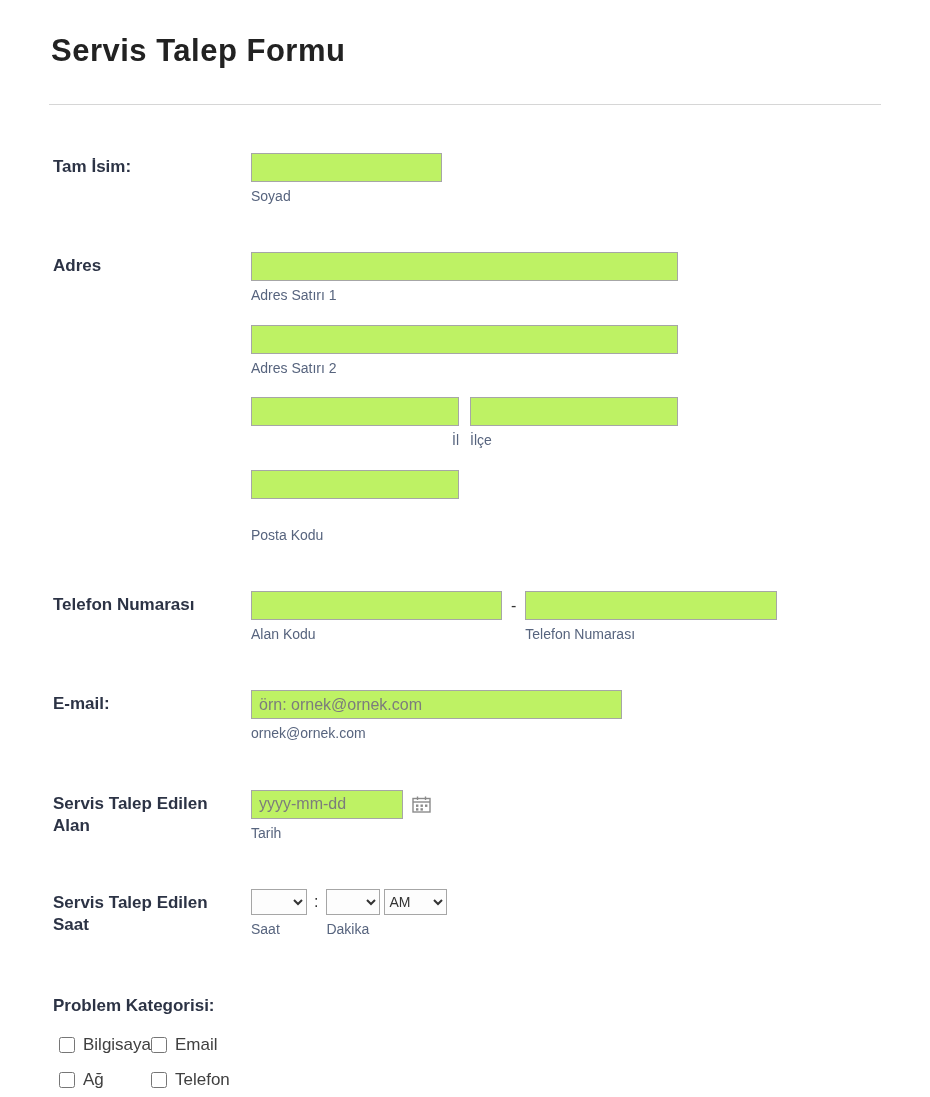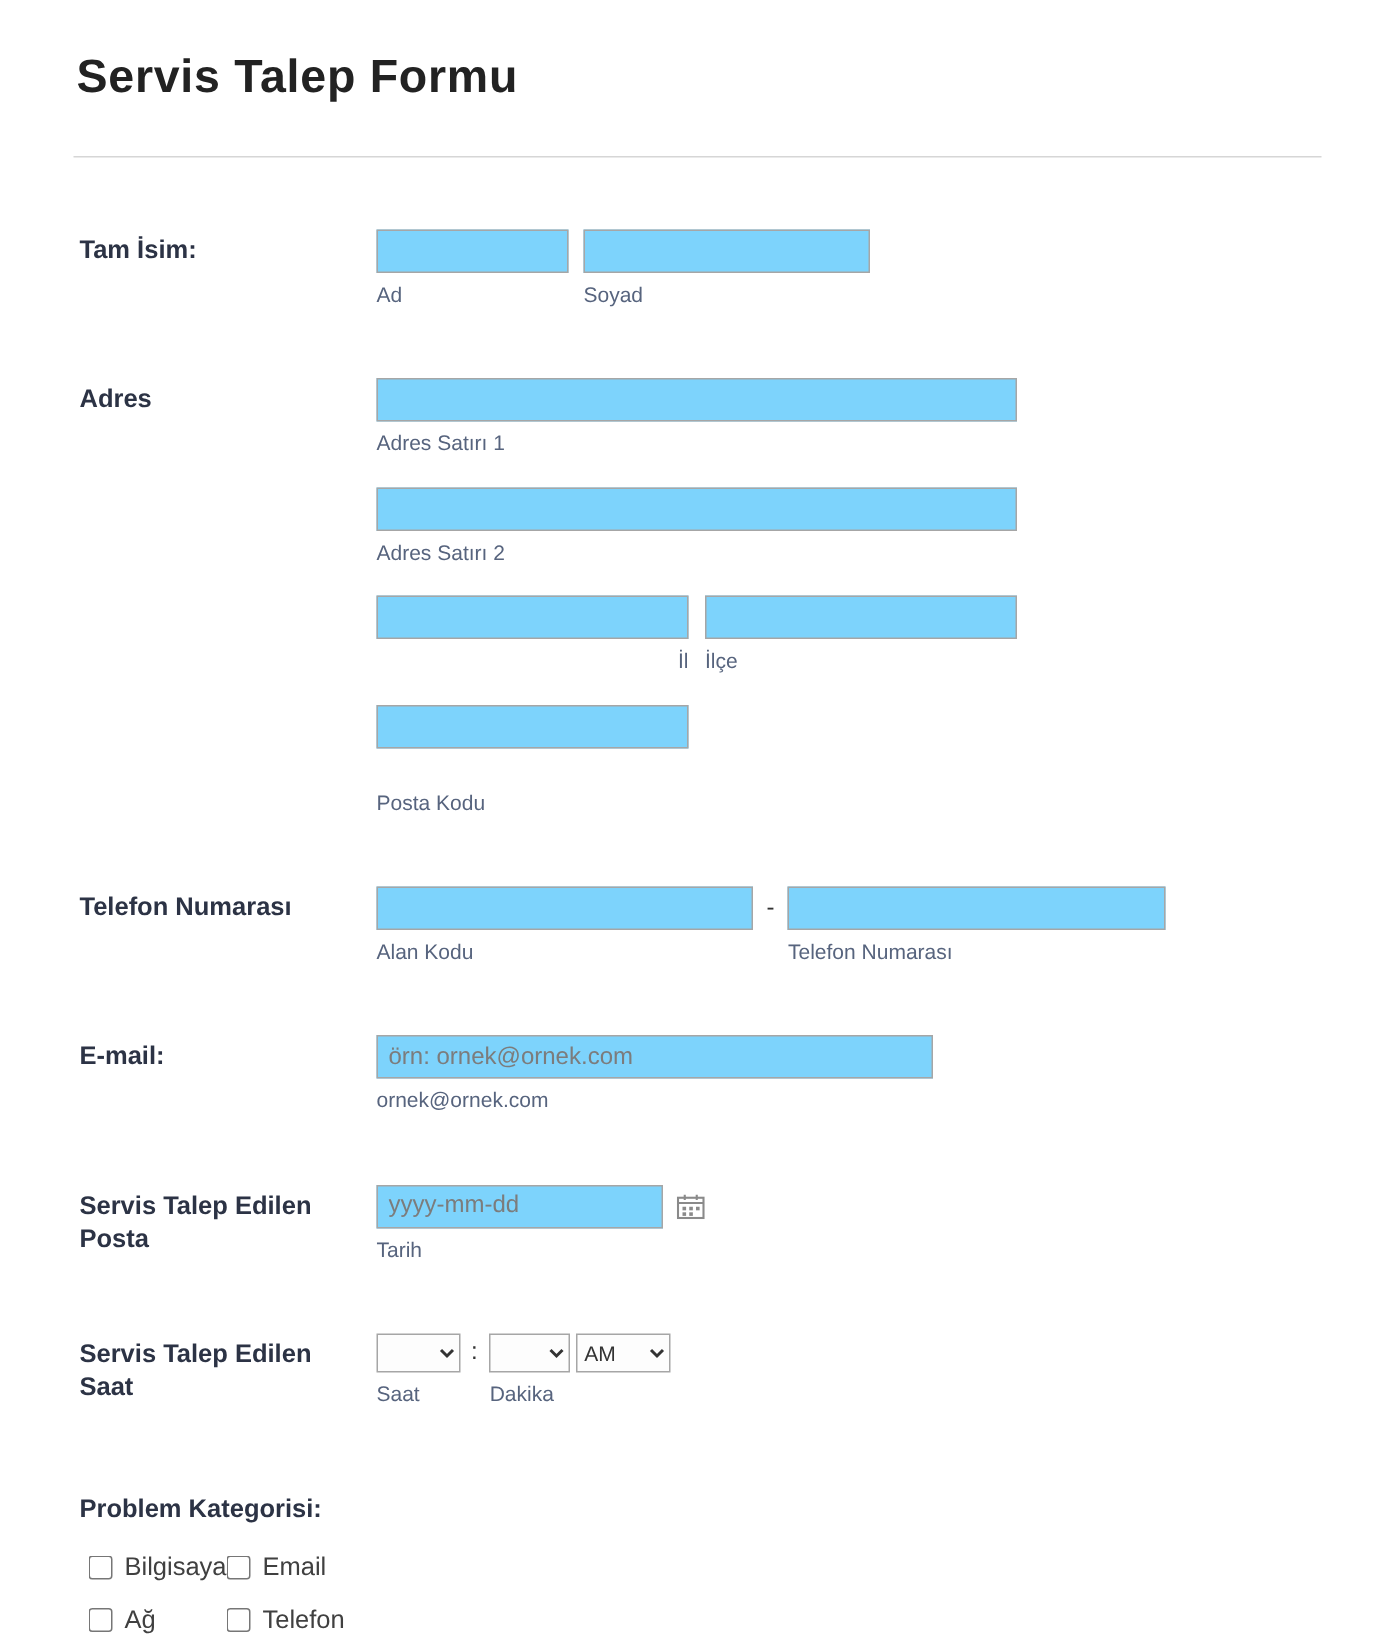--- a/index.html
+++ b/index.html
@@ -35,21 +35,21 @@
     font-size: 17px;
     font-weight: 700;
     color: #2c3345;
     line-height: 1.3;
   }
   .content { flex: 1 1 auto; }
 
   input[type="text"] {
     height: 29px;
     border: 1px solid #a6a6a6;
-    background: #7dd3fc;
+    background: #bef264;
     font-family: inherit;
     font-size: 16px;
     color: #333333;
     padding: 2px 7px;
     outline: none;
   }
   input[type="text"]::placeholder { color: #7c7c7c; opacity: 1; }
 
   .sublabel {
     font-size: 14px;
@@ -63,21 +63,21 @@
   .gap10 { margin-right: 10px; }
 
   .w-first  { width: 128px; }
   .w-last   { width: 191px; }
   .w-addr   { width: 427px; }
   .w-city   { width: 208px; }
   .w-postal { width: 208px; }
   .w-area   { width: 251px; }
   .w-phone  { width: 252px; }
   .w-email  { width: 371px; }
-  .w-date   { width: 191px; font-size: 17px; height: 30px; }
+  .w-date   { width: 152px; font-size: 17px; height: 30px; }
 
   .sub-row { margin-bottom: 21px; }
   .sub-row:last-child { margin-bottom: 0; gap: 22px; }
   .city-gap { margin-right: 11px; align-items: flex-end; }
 
   .sep {
     font-size: 16px;
     color: #333333;
     padding: 5px 9px 0 9px;
     line-height: 1.2;
@@ -152,24 +152,20 @@
 
 <div class="page">
 
   <h1 class="title">Servis Talep Formu</h1>
   <hr class="divider">
 
   <div class="row">
     <div class="row-label">Tam İsim:</div>
     <div class="content">
       <div class="inline">
-        <div class="col gap10">
-          <input type="text" class="w-first" value="" style="">
-          <div class="sublabel">Ad</div>
-        </div>
         <div class="col">
           <input type="text" class="w-last" value="" style="">
           <div class="sublabel">Soyad</div>
         </div>
       </div>
     </div>
   </div>
 
   <div class="row">
     <div class="row-label">Adres</div>
@@ -220,21 +216,21 @@
     <div class="row-label">E-mail:</div>
     <div class="content">
       <div class="col">
         <input type="text" class="w-email" placeholder="örn: ornek@ornek.com" style="">
         <div class="sublabel">ornek@ornek.com</div>
       </div>
     </div>
   </div>
 
   <div class="row">
-    <div class="row-label">Servis Talep Edilen Posta</div>
+    <div class="row-label">Servis Talep Edilen Alan</div>
     <div class="content">
       <div class="inline">
         <div class="col">
           <input type="text" class="w-date" placeholder="yyyy-mm-dd" style="">
           <div class="sublabel">Tarih</div>
         </div>
         <span class="cal-btn">
           <svg width="19" height="17" viewBox="0 0 19 17">
             <rect x="1" y="2.5" width="17" height="13.5" fill="#ffffff" stroke="#8a8a8a" stroke-width="1.4"></rect>
             <line x1="1" y1="6" x2="18" y2="6" stroke="#8a8a8a" stroke-width="1.4"></line>

